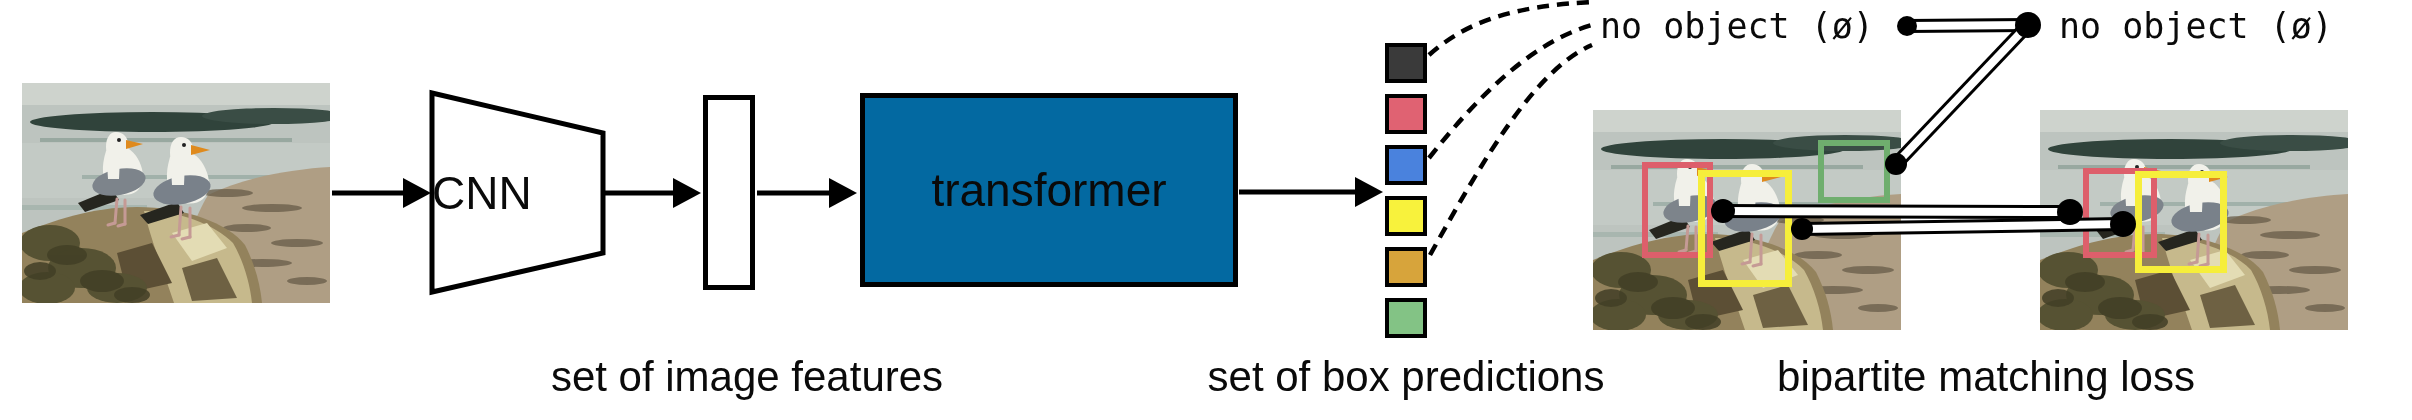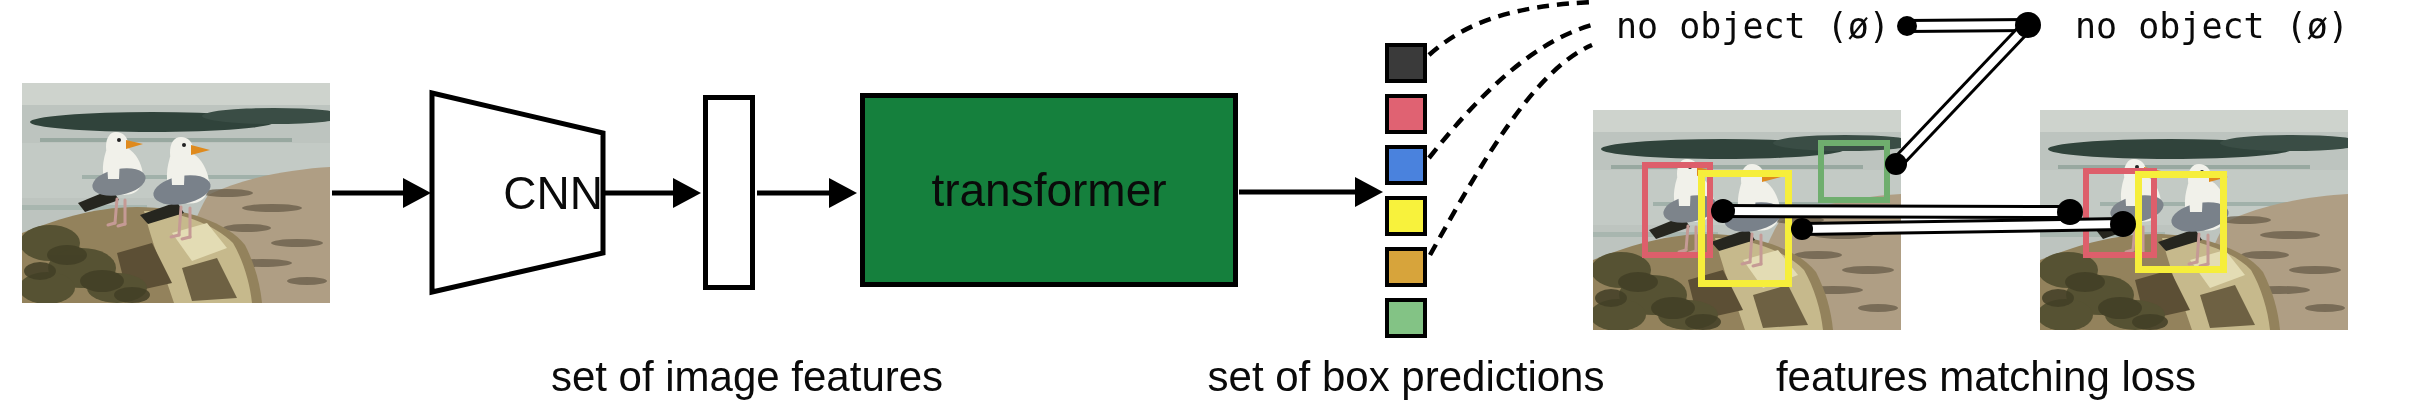--- a/index.html
+++ b/index.html
@@ -2,34 +2,34 @@
 <html><head>
 <meta charset="utf-8">
 <style>
   html,body{margin:0;padding:0;background:#fff;}
   .fig{position:relative;width:2412px;height:420px;background:#ffffff;overflow:hidden;
        font-family:"Liberation Sans",sans-serif;color:#0a0a0a;}
   .photo{position:absolute;width:308px;height:220px;}
   .photo svg{display:block;width:308px;height:220px;}
   .bbox{position:absolute;box-sizing:border-box;border:6px solid #000;}
   .wires{position:absolute;left:0;top:0;pointer-events:none;}
-  .shape-label{position:absolute;text-align:right;white-space:nowrap;}
+  .shape-label{position:absolute;text-align:left;white-space:nowrap;}
   .cnn-label{left:432px;top:168px;width:171px;font-size:46px;line-height:50px;}
   .feat-rect{position:absolute;left:703px;top:95px;width:52px;height:195px;
              box-sizing:border-box;border:5px solid #000;background:#fff;}
   .transformer-box{position:absolute;left:860px;top:93px;width:378px;height:194px;
-             box-sizing:border-box;border:5px solid #000;background:#15803d;
+             box-sizing:border-box;border:5px solid #000;background:#0369a1;
              display:flex;flex-direction:column;justify-content:center;align-items:center;}
   .transformer-box div{font-size:46px;line-height:56px;white-space:nowrap;}
   .pred-col{position:absolute;left:1385px;top:43px;display:flex;flex-direction:column;gap:11px;}
   .pred-sq{width:42px;height:40px;box-sizing:border-box;border:4px solid #000;}
   .caption{position:absolute;top:352px;font-size:42px;line-height:50px;
            transform:translateX(-50%);white-space:nowrap;}
   .mono{position:absolute;top:6px;font-family:"DejaVu Sans Mono","Liberation Mono",monospace;
-        font-size:35px;line-height:41px;white-space:nowrap;margin-left:16px;}
+        font-size:35px;line-height:41px;white-space:nowrap;}
 </style>
 </head>
 <body>
 
 <svg width="0" height="0" style="position:absolute" aria-hidden="true">
   <defs>
     <symbol id="seagull-photo" viewBox="0 0 308 220">
       <rect width="308" height="220" fill="#bdc4bf"></rect>
       <rect width="308" height="22" fill="#ced3cd"></rect>
       <rect y="60" width="308" height="55" fill="#c3cac5"></rect>
@@ -191,15 +191,15 @@
       <div class="pred-sq" style="background: rgb(248, 242, 60);"></div>
       <div class="pred-sq" style="background: rgb(215, 164, 59);"></div>
       <div class="pred-sq" style="background: rgb(131, 195, 133);"></div>
     </div>
 
   <div class="mono" style="left:1600px">no object (ø)</div>
   <div class="mono" style="left:2059px">no object (ø)</div>
 
   <div class="caption" style="left:1406px">set of box predictions</div>
   <div class="caption" style="left:747px">set of image features</div>
-  <div class="caption" style="left:1986px">features matching loss</div>
+  <div class="caption" style="left:1986px">bipartite matching loss</div>
 
 </div>
 
 </body></html>

